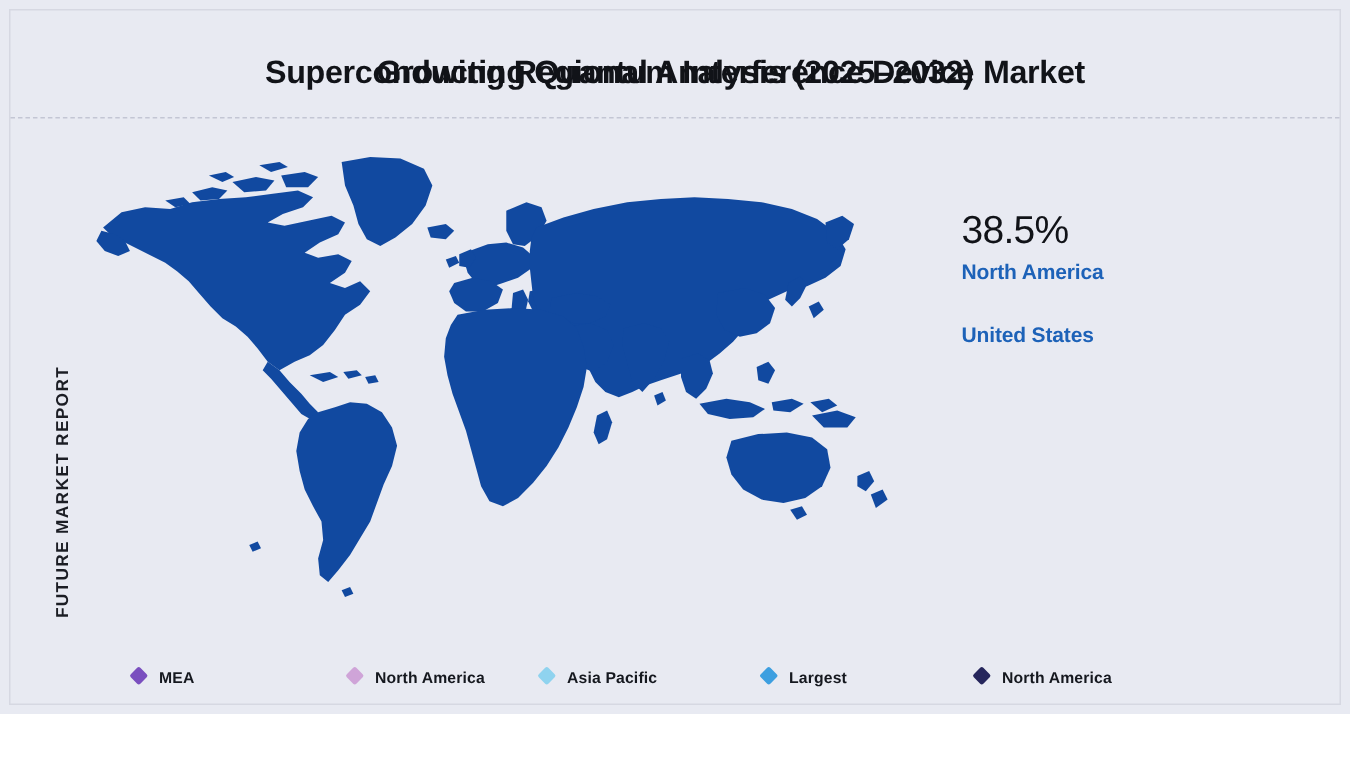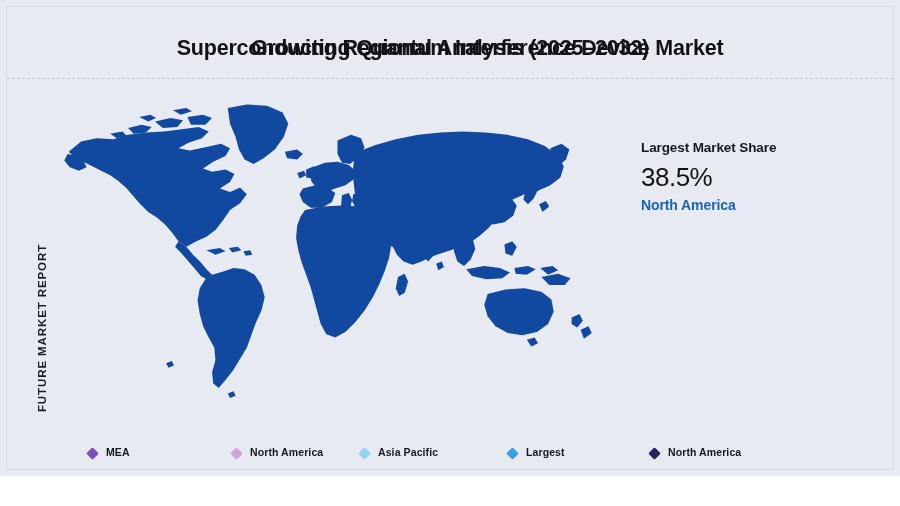--- a/index.html
+++ b/index.html
@@ -100,21 +100,21 @@
   .legend{
     position:absolute;
     left:88px;top:446px;
     width:740px;
     height:22px;
   }
   .legend-item{
     position:absolute;
     top:0;
     display:flex;
-    align-items:flex-end;
+    align-items:flex-start;
     white-space:nowrap;
   }
   .legend-dot{
     width:9px;height:9px;
     transform:rotate(45deg);
     border-radius:1.5px;
     margin-right:9px;
     flex:0 0 auto;
   }
   .legend-label{
@@ -245,26 +245,26 @@
 
         <path d="M186,470 L196,466 L200,474 L190,478 Z"></path>
         <path d="M296,524 L306,520 L310,528 L300,532 Z"></path>
       </g>
     </svg>
   </div>
 
   <div class="stats">
 
     <div class="stat-block">
-      <div class="stat-label">Largest Market Share</div>
       <div class="stat-value">38.5%</div>
       <div class="stat-sub">North America</div>
     </div>
 
     <div class="stat-block">
+      <div class="stat-sub">United States</div>
     </div>
 
   </div>
 
   <div class="legend">
 
     <div class="legend-item" style="left:0px">
       <span class="legend-dot" style="background:#7a4fbf"></span>
       <span class="legend-label">MEA</span>
     </div>

